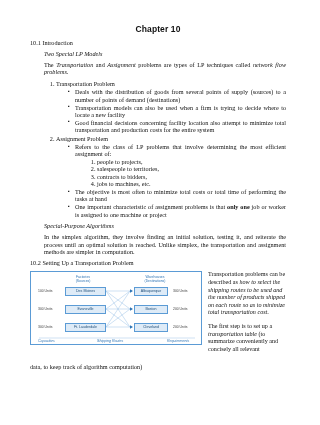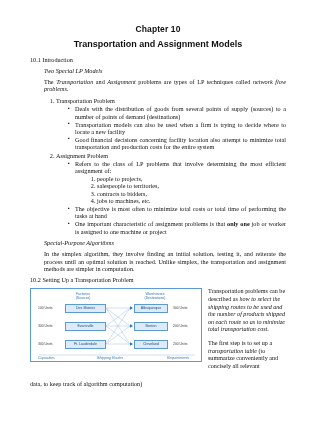--- a/index.html
+++ b/index.html
@@ -55,21 +55,20 @@
        font-family:"Liberation Sans",sans-serif;white-space:nowrap;}
   .axlabel{position:absolute;font-size:3.6px;color:#2e74b5;font-style:italic;
            font-family:"Liberation Sans",sans-serif;white-space:nowrap;}
 </style>
 </head>
 <body>
 
 <div class="page">
 
   <div class="chapter">Chapter 10</div>
-  <div class="title">Transportation and Assignment Models</div>
 
   <div class="sec">10.1 Introduction</div>
   <div class="subsec">Two Special LP Models</div>
 
   <p class="para"><span>The </span><i>Transportation</i><span> and </span><i>Assignment</i><span> problems are types of LP techniques called </span><i>network flow problems</i><span>.</span></p>
 
   <ol class="lv1">
     <li>
       <span>Transportation Problem</span>
       <ul class="lv2">

